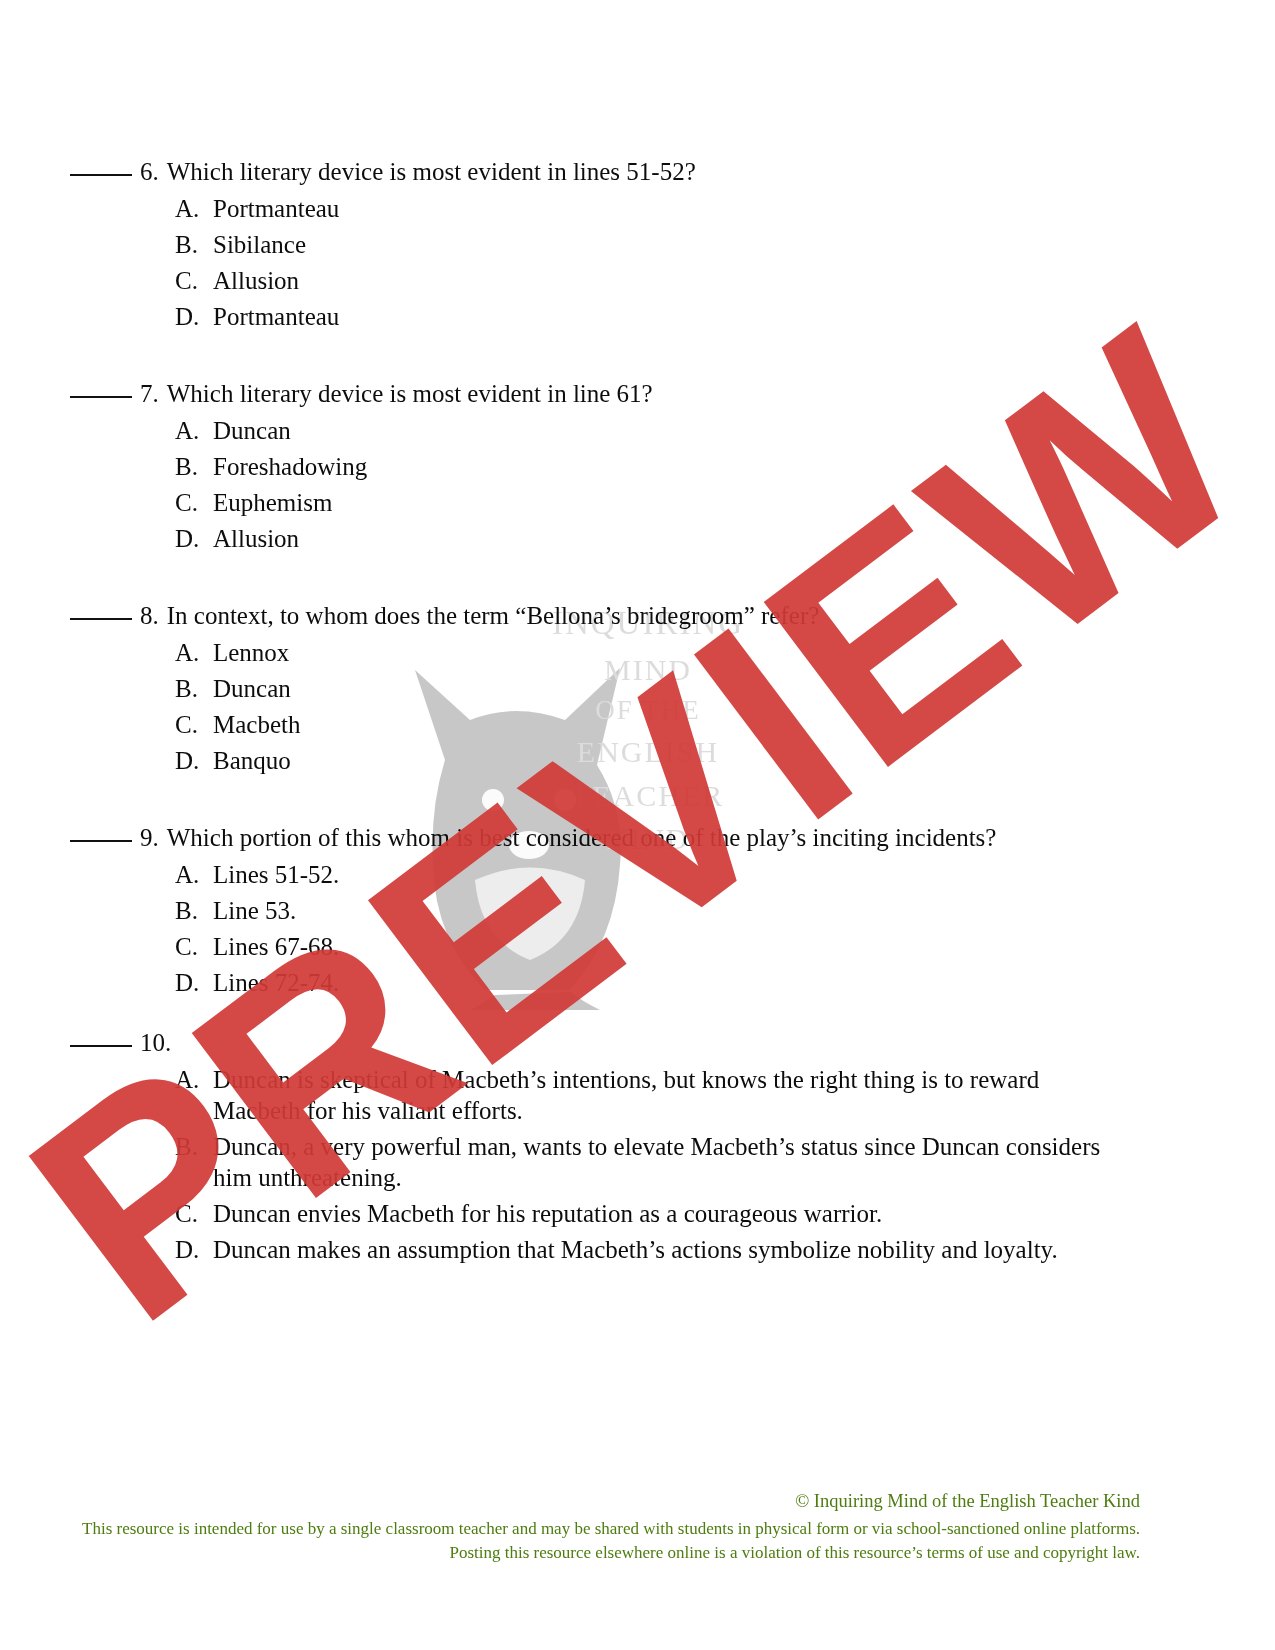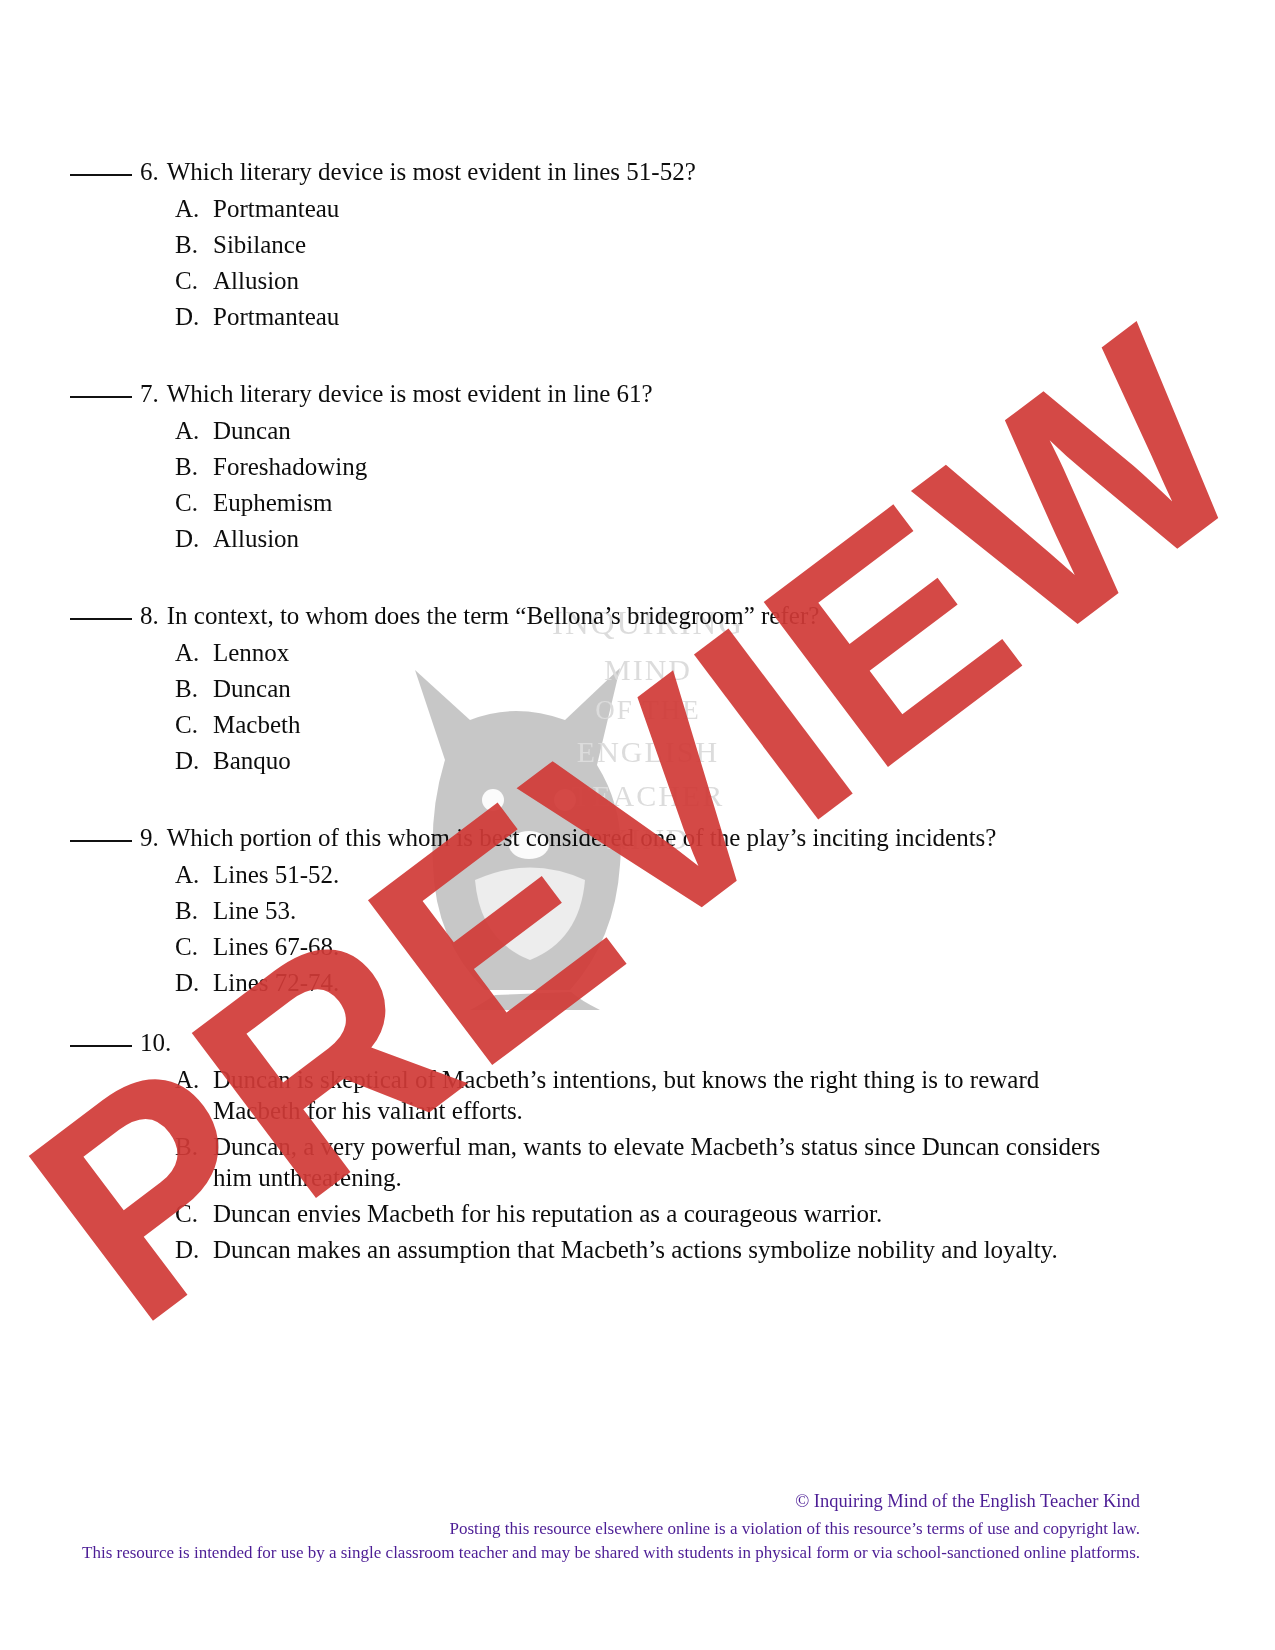--- a/index.html
+++ b/index.html
@@ -116,21 +116,21 @@
   
   .footer {
     position: absolute;
     left: 0;
     bottom: 84px;
     width: 1275px;
     text-align: right;
     padding-right: 135px;
     box-sizing: border-box;
     font-family: "Liberation Serif", serif;
-    color: #4c1d95;
+    color: #4d7c0f;
   }
   .footer-copyright {
     font-size: 18.5px;
     margin-bottom: 5px;
   }
   .footer-terms {
     font-size: 17px;
     line-height: 1.45;
   }
 
@@ -324,17 +324,17 @@
     </div>
 
   </div>
 
   <div class="preview-layer">
     <div class="preview-text">PREVIEW</div>
   </div>
 
   <div class="footer">
     <div class="footer-copyright">© Inquiring Mind of the English Teacher Kind</div>
+    <div class="footer-terms">This resource is intended for use by a single classroom teacher and may be shared with students in physical form or via school-sanctioned online platforms.</div>
     <div class="footer-terms">Posting this resource elsewhere online is a violation of this resource’s terms of use and copyright law.</div>
-    <div class="footer-terms">This resource is intended for use by a single classroom teacher and may be shared with students in physical form or via school-sanctioned online platforms.</div>
   </div>
 
 </div>
 
 </body></html>

